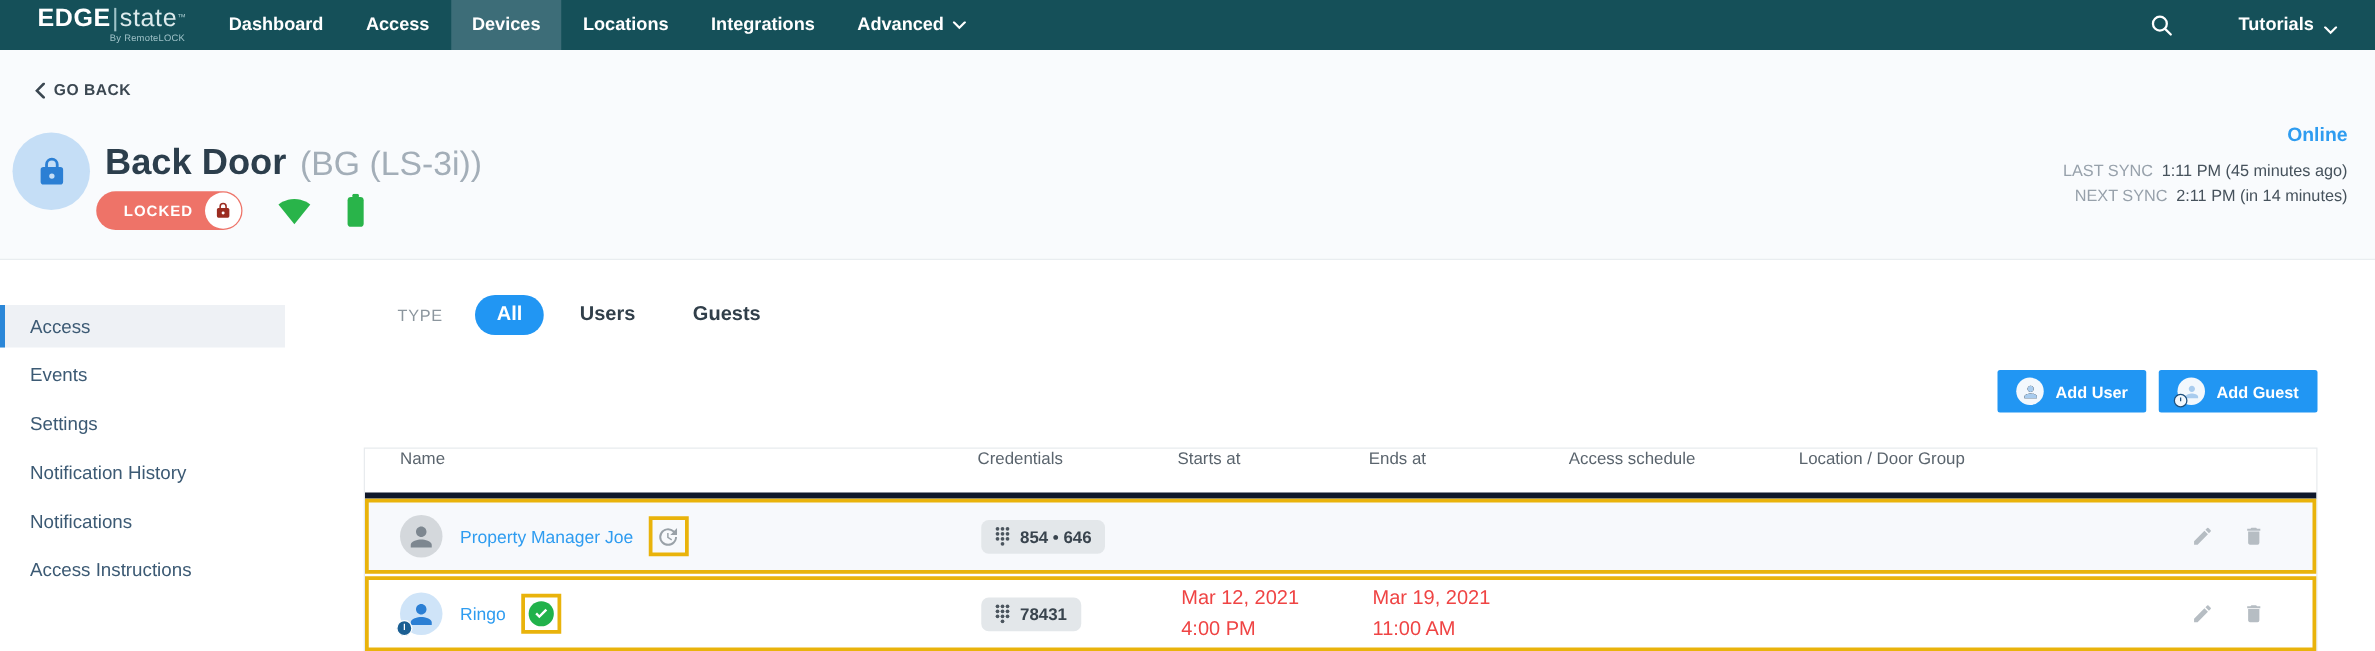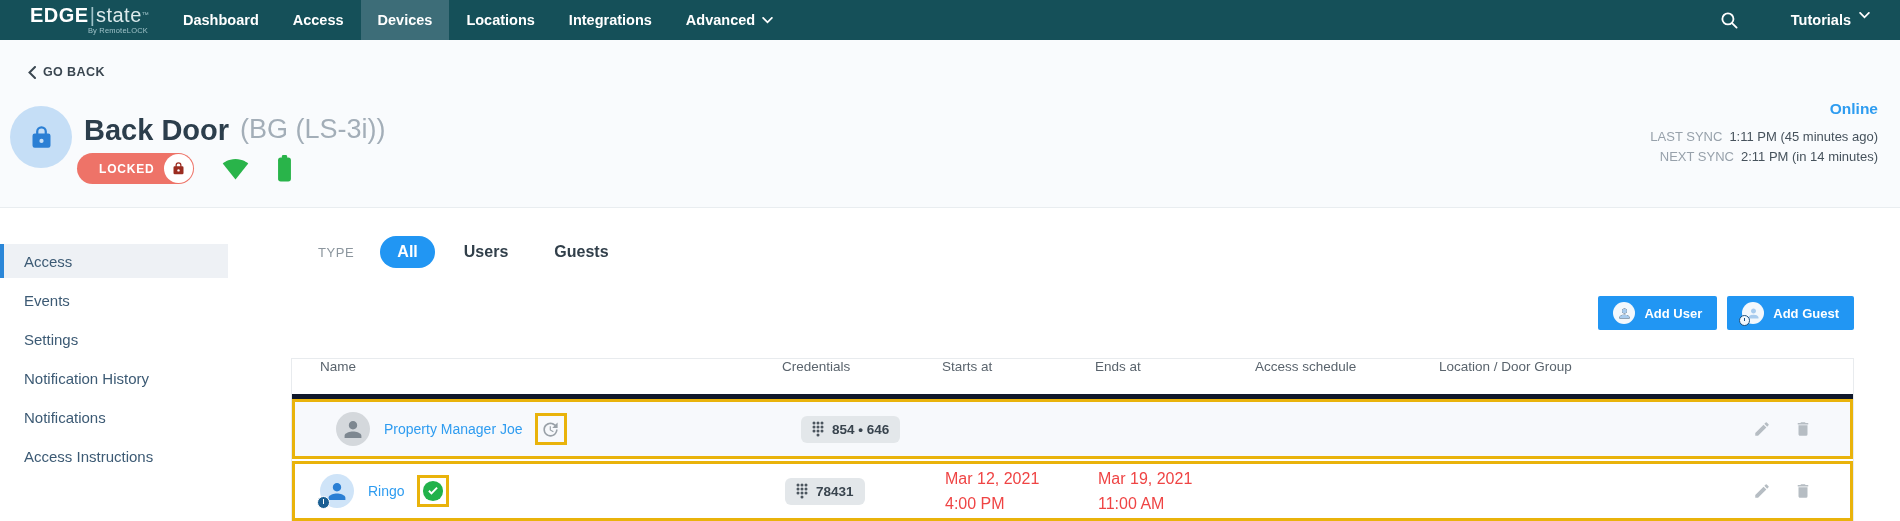--- a/index.html
+++ b/index.html
@@ -16,34 +16,34 @@
   .logo-bar  { font-weight:200; color:#9fc2c8; padding:0 1px; }
   .logo-state{ font-weight:300; color:#dceaec; letter-spacing:.5px; }
   .logo-tm   { font-size:7px; vertical-align:top; color:#9fc2c8; }
   .logo-byline { font-size:7.5px; color:#9fc2c8; text-align:right; margin-top:1px; letter-spacing:.2px; }
   .nav-menu { display:flex; margin-left:18px; }
   .nav-item { display:flex; align-items:center; gap:7px; padding:0 17px;
               font-size:14.5px; font-weight:700; color:#fff; cursor:pointer; }
   .nav-item.active { background:#3d6d78; }
   .nav-right { margin-left:auto; display:flex; align-items:center; }
   .search-btn { margin-right:52px; display:flex; align-items:center; cursor:pointer; }
-  .tutorials { display:flex; align-items:flex-start; gap:8px; margin-right:30px;
+  .tutorials { display:flex; align-items:flex-end; gap:8px; margin-right:30px;
                font-size:14.5px; font-weight:700; cursor:pointer; }
   .chev { width:11px; height:7px; }
 
   
   .header-band { position:absolute; left:0; top:40px; width:1900px; height:168px;
                  background:#f9fbfd; border-bottom:1px solid #e9edf0; }
   .go-back { position:absolute; left:28px; top:25px; font-size:12.5px; font-weight:700;
              color:#3b4751; letter-spacing:.4px; display:flex; align-items:center; gap:7px; cursor:pointer; }
   .device-avatar { position:absolute; left:10px; top:66px; width:62px; height:62px;
                    border-radius:50%; background:#c5def6; display:flex;
                    align-items:center; justify-content:center; }
   .device-title-row { position:absolute; left:84px; top:74px; display:flex;
-                      align-items:flex-start; white-space:nowrap; }
+                      align-items:flex-end; white-space:nowrap; }
   .device-name { font-size:29px; font-weight:600; color:#2c3e4c; }
   .device-model { font-size:27px; font-weight:400; color:#a3aeb8; margin-left:11px; }
   .badge-row { position:absolute; left:77px; top:113px; display:flex; align-items:center; }
   .locked-pill { position:relative; height:31px; background:#ee7368; border-radius:17px;
                  display:flex; align-items:center; padding:0 40px 0 22px; }
   .locked-text { color:#fff; font-size:12px; font-weight:800; letter-spacing:.8px; }
   .locked-circle { position:absolute; right:1px; top:1px; width:29px; height:29px;
                    border-radius:50%; background:#fff; display:flex;
                    align-items:center; justify-content:center; }
   .wifi-wrap { margin-left:28px; display:flex; align-items:center; }
@@ -88,21 +88,21 @@
            font-size:13.5px; border-bottom:5px solid #0f172a; }
   .col-name { width:490px; padding-left:28px; }
   .col-cred { width:160px; }
   .col-start{ width:153px; }
   .col-end  { width:160px; }
   .col-sched{ width:184px; }
   .col-loc  { flex:1; }
   .col-act  { width:120px; }
   .trow { display:flex; align-items:center; height:60px;
           border:3px solid #e9b30b; }
-  .trow.alt { background:#f7f9fc;padding-left:16px; }
+  .trow.alt { background:#f7f9fc; }
   .trow + .trow { margin-top:2px; }
   .trow .col-name { display:flex; align-items:center; padding-left:25px; }
   .row-avatar { width:34px; height:34px; border-radius:50%; display:flex;
                 align-items:center; justify-content:center; flex-shrink:0; }
   .row-avatar.user-gray { background:#d4d8dc; }
   .row-avatar.guest-blue { background:#cfe4f8; position:relative; }
   .row-avatar svg { width:24px; height:24px; }
   .guest-clock { position:absolute; left:-3px; bottom:-1px; width:13px; height:13px;
                  border-radius:50%; background:#1b5f93; border:1px solid #fff; }
   .guest-clock:after { content:""; position:absolute; left:4.5px; top:2px;

